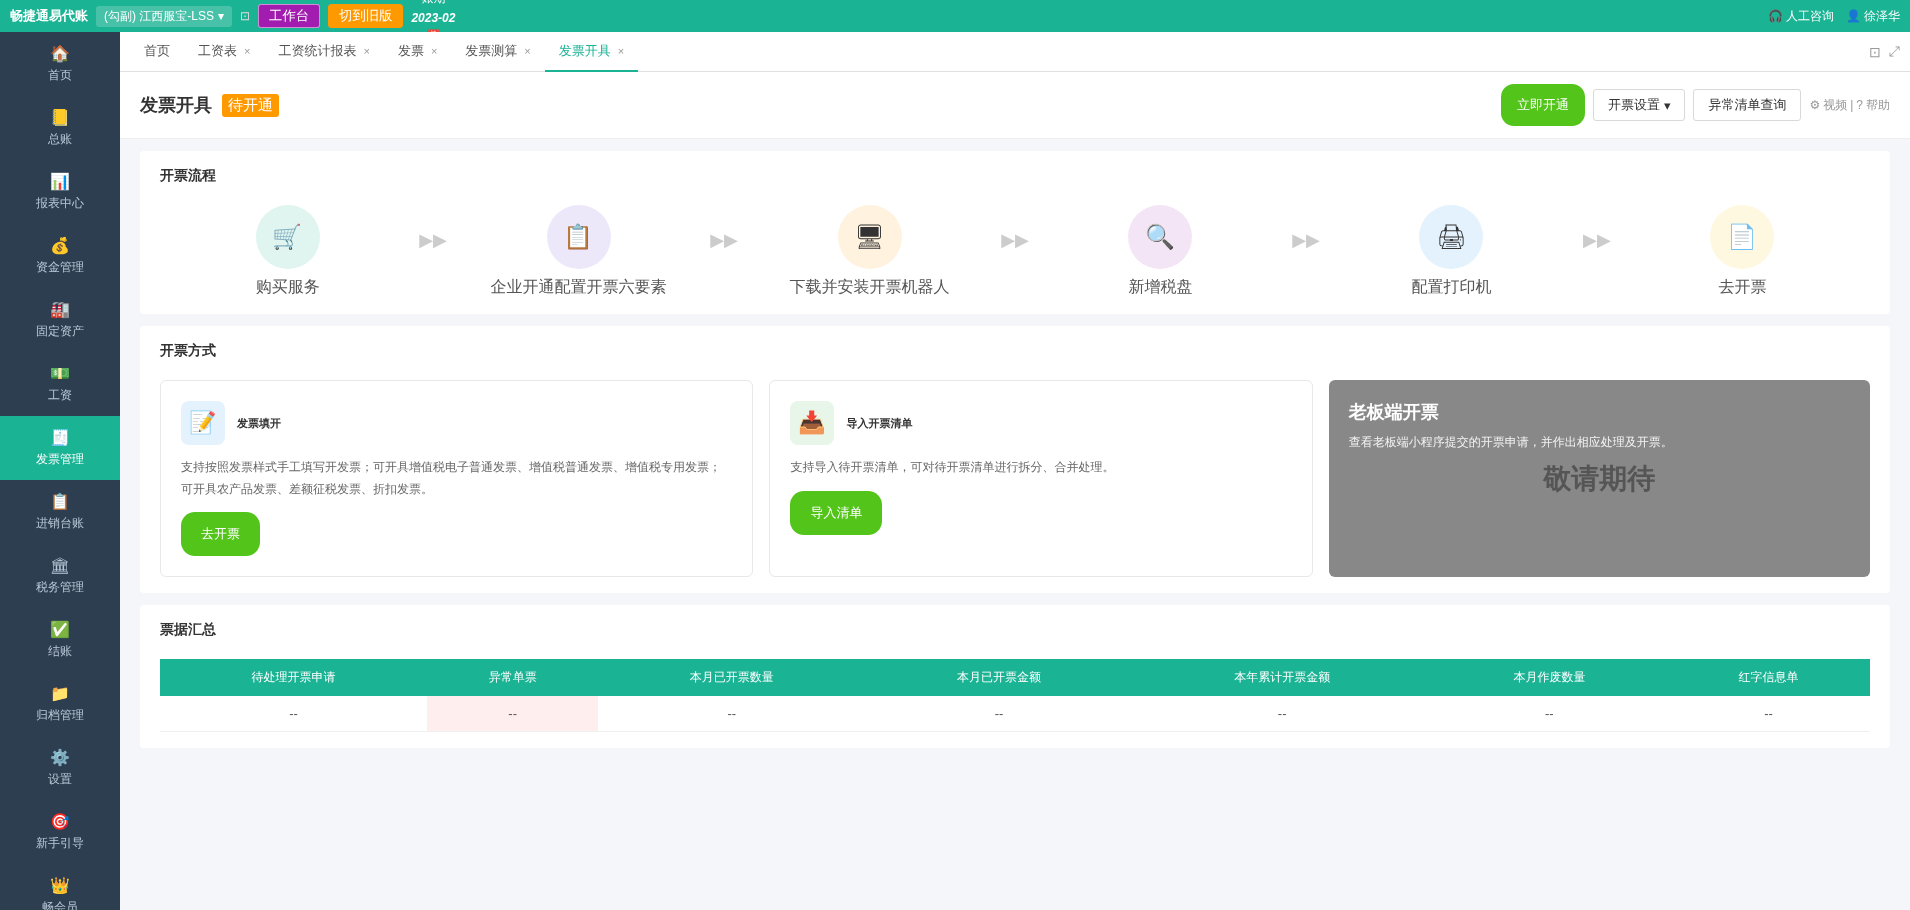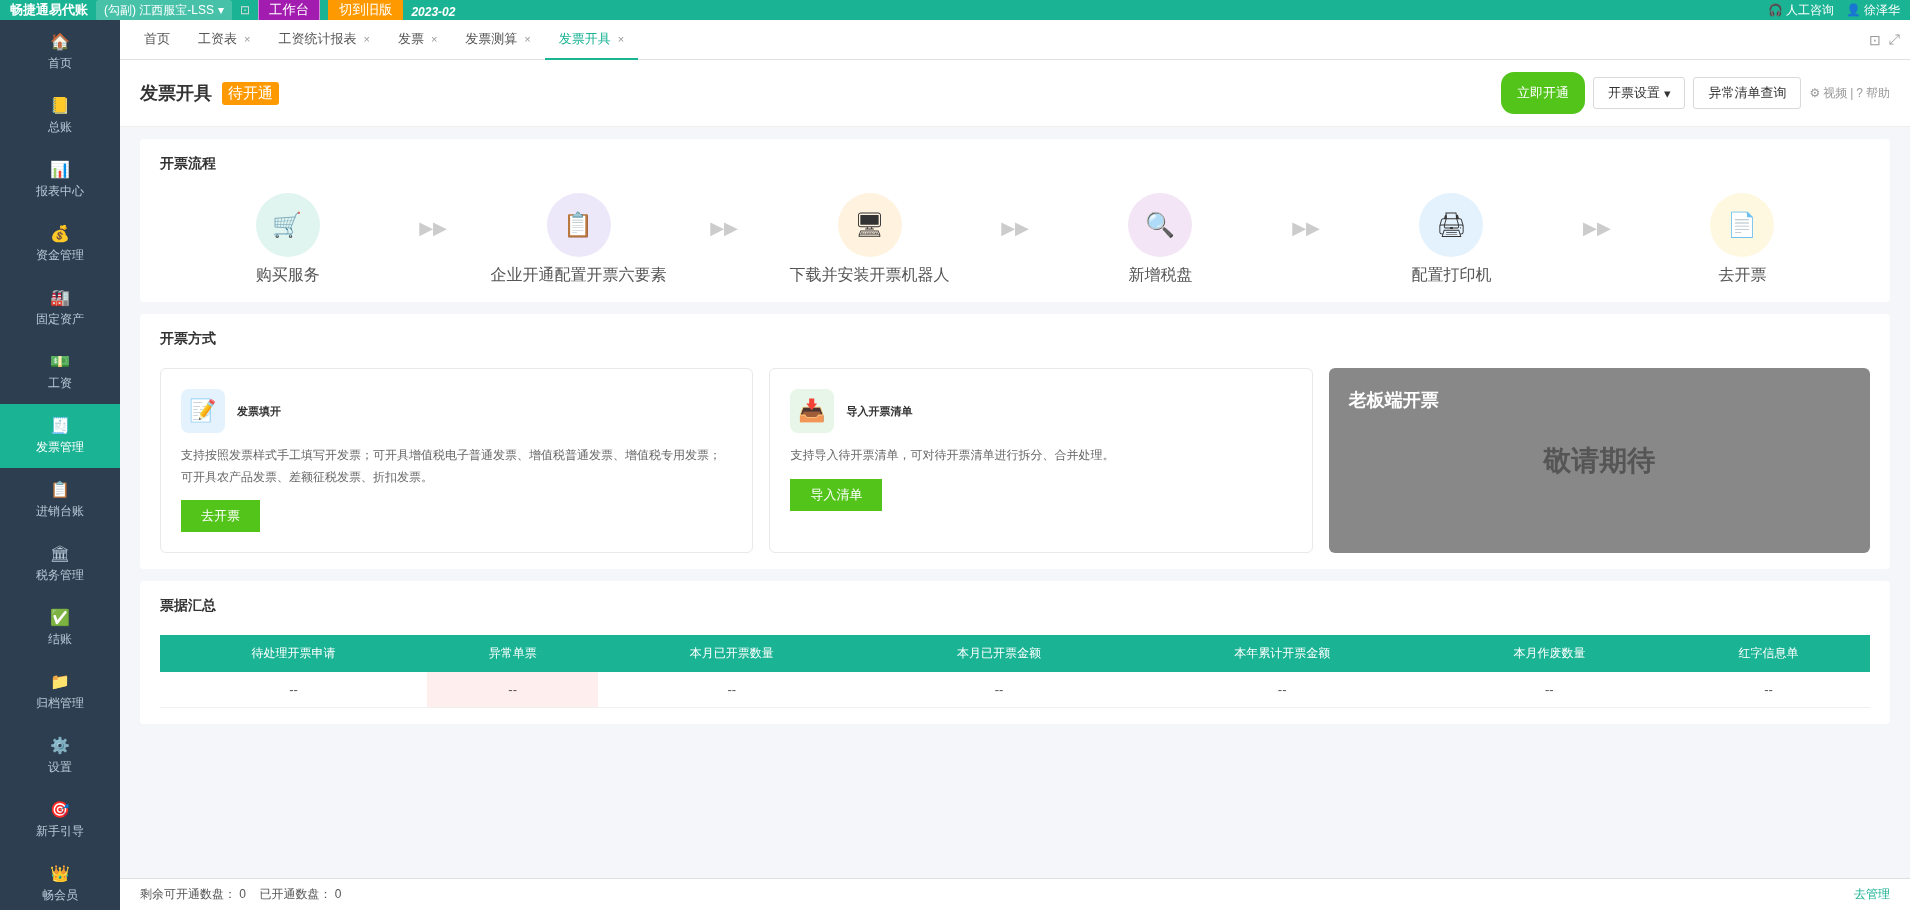--- a/index.html
+++ b/index.html
@@ -1,19 +1,19 @@
 <!DOCTYPE html>
 <html><head>
   <meta charset="utf-8">
   <style>
     * { margin: 0; padding: 0; box-sizing: border-box; }
     body { font-family: 'Microsoft YaHei', Arial, sans-serif; font-size: 13px; background: #f0f2f5; color: #333; width: 1910px; height: 910px; overflow: hidden; display: flex; flex-direction: column; }
 
     
-    .top-bar { height: 20px; background: #1ab394; display: flex; align-items: center; padding: 0 10px; justify-content: space-between; flex-shrink: 0; }
+    .top-bar { height: 32px; background: #1ab394; display: flex; align-items: center; padding: 0 10px; justify-content: space-between; flex-shrink: 0; }
     .top-bar-left { display: flex; align-items: center; gap: 8px; color: #fff; font-size: 13px; }
     .top-bar-logo { color: #fff; font-weight: bold; font-size: 13px; }
     .top-bar-company { background: rgba(255,255,255,0.2); border-radius: 3px; padding: 2px 8px; color: #fff; font-size: 12px; display: flex; align-items: center; gap: 4px; }
     .top-bar-right { display: flex; align-items: center; gap: 12px; color: #fff; font-size: 12px; }
     .top-bar-btn { background: #a21caf; border: 1px solid rgba(255,255,255,0.5); border-radius: 3px; padding: 2px 10px; color: #fff; cursor: pointer; }
     .top-bar-period { display: flex; align-items: center; gap: 4px; color: #fff; font-size: 12px; flex-direction: column; }
 
     
     .main-layout { display: flex; flex: 1; overflow: hidden; }
 
@@ -58,21 +58,21 @@
     .flow-step-label { font-size: 16px; color: #555; text-align: center; }
     .flow-arrow { color: #ccc; font-size: 18px; margin: 0 4px; padding-bottom: 24px; }
 
     
     .method-cards { display: flex; gap: 16px; }
     .method-card { flex: 1; border: 1px solid #e8e8e8; border-radius: 6px; padding: 20px; display: flex; flex-direction: column; gap: 12px; background: #fff; }
     .method-card-header { display: flex; align-items: center; gap: 12px; }
     .method-card-icon { width: 44px; height: 44px; display: flex; align-items: center; justify-content: center; font-size: 22px; }
     .method-card-title { font-size: 11px; font-weight: bold; color: #333; }
     .method-card-desc { font-size: 12px; color: #666; line-height: 1.8; }
-    .method-card-btn { background: #52c41a; color: #fff; border: none; border-radius: 0; padding: 7px 20px; cursor: pointer; font-size: 13px; width: fit-content; }
+    .method-card-btn { background: #52c41a; color: #fff; border: none; border-radius: 14px; padding: 13px 20px; cursor: pointer; font-size: 13px; width: fit-content; }
     .method-card-grayed { background: #888; border-radius: 6px; flex: 1; display: flex; flex-direction: column; padding: 20px; color: #fff; position: relative; overflow: hidden; }
     .method-card-grayed-title { font-size: 18px; font-weight: bold; margin-bottom: 8px; }
     .method-card-grayed-desc { font-size: 12px; line-height: 1.8; opacity: 0.9; }
     .coming-soon { position: absolute; right: 0; top: 0; bottom: 0; left: 0; display: flex; align-items: center; justify-content: center; font-size: 28px; font-weight: bold; color: #555; }
 
     
     .summary-table { width: 100%; border-collapse: collapse; }
     .summary-table th { background: #1ab394; color: #fff; padding: 10px 8px; text-align: center; font-size: 12px; font-weight: normal; }
     .summary-table td { text-align: center; padding: 10px 8px; font-size: 13px; color: #555; border-bottom: 1px solid #f0f0f0; }
     .td-highlight { background: #ffeeee; }
@@ -289,20 +289,21 @@
             <div class="method-card-header">
               <div class="method-card-icon" style="background:#e8f5e9;border-radius:8px;">📥</div>
               <span class="method-card-title">导入开票清单</span>
             </div>
             <div class="method-card-desc">支持导入待开票清单，可对待开票清单进行拆分、合并处理。</div>
             <button class="method-card-btn">导入清单</button>
           </div>
 
           <div class="method-card-grayed">
             <span class="method-card-grayed-title">老板端开票</span>
+            <span class="method-card-grayed-desc">查看老板端小程序提交的开票申请，并作出相应处理及开票。</span>
             <div class="coming-soon">敬请期待</div>
           </div>
 
         </div>
       </div>
 
       <div class="section">
         <div class="section-title">票据汇总</div>
         <table class="summary-table">
           <thead>
@@ -325,26 +326,16 @@
               <td>--</td>
               <td>--</td>
               <td>--</td>
             </tr>
           </tbody>
         </table>
       </div>
 
     </div>
 
-    <div class="bottom-bar">
-      <div>
-        <span>剩余可开通数盘：</span>
-        <span>0</span>
-        &nbsp;&nbsp;
-        <span>已开通数盘：</span>
-        <span>0</span>
-      </div>
-      <span class="bottom-link">去管理</span>
-    </div>
 
   </div>
 
 </div>
 
 </body></html>

